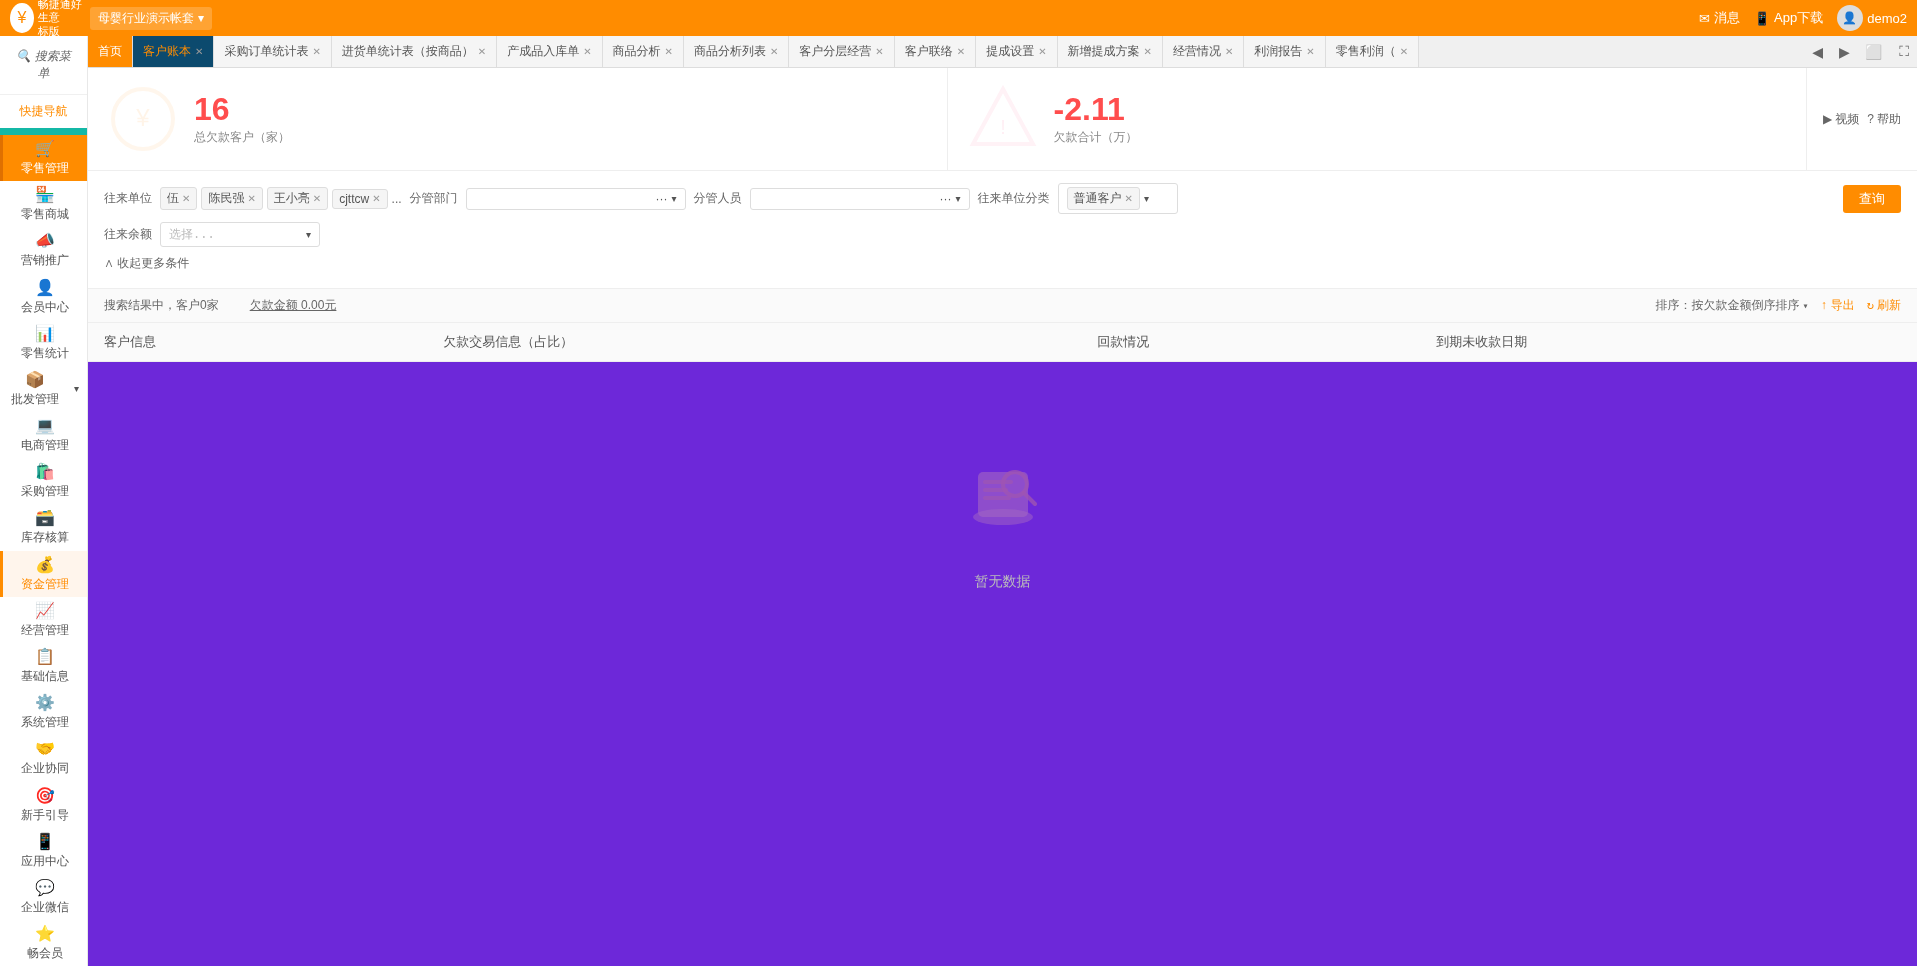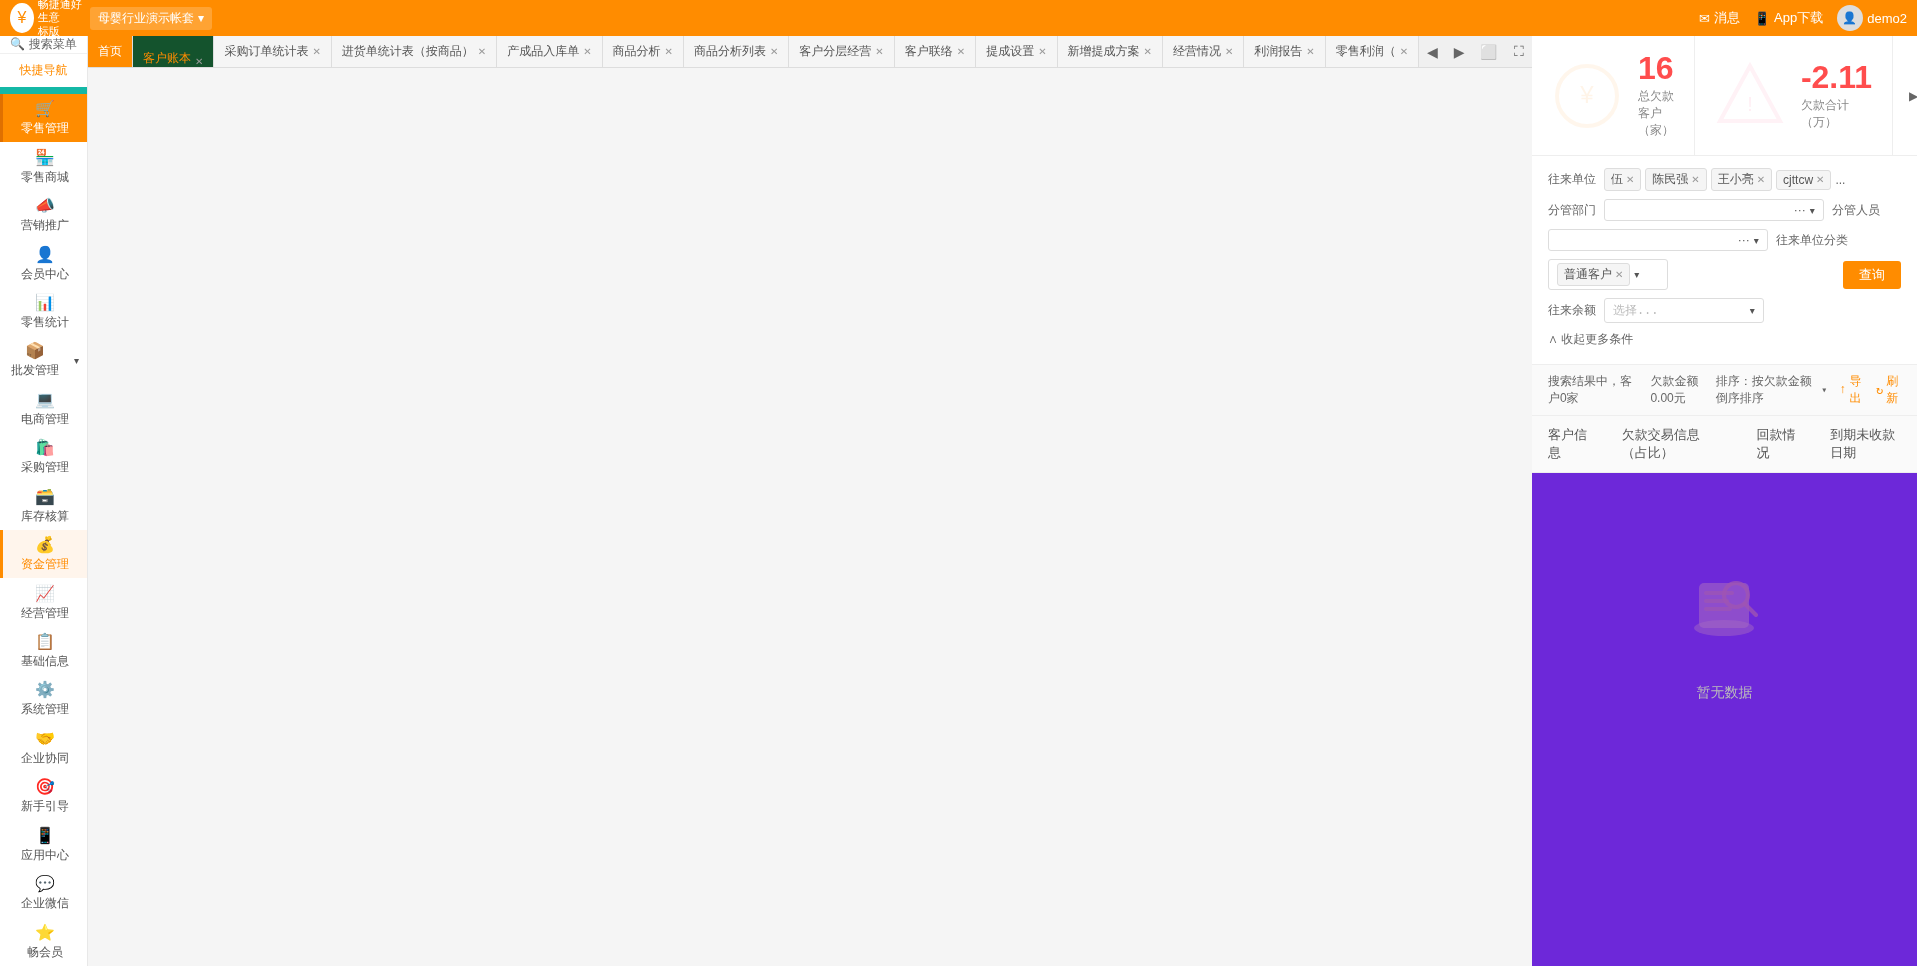--- a/index.html
+++ b/index.html
@@ -14,34 +14,34 @@
     .workspace-selector { background: rgba(255,255,255,0.2); border: none; color: white; font-size: 12px; padding: 3px 8px; border-radius: 3px; cursor: pointer; margin-left: 0; display: flex; align-items: center; gap: 4px; min-width: 120px; }
     .top-right { margin-left: auto; display: flex; align-items: center; gap: 14px; color: white; font-size: 13px; }
     .top-right-item { display: flex; align-items: center; gap: 4px; cursor: pointer; }
     .avatar { width: 26px; height: 26px; border-radius: 50%; background: #ddd; overflow: hidden; display: flex; align-items: center; justify-content: center; font-size: 12px; }
 
     
     .main-layout { display: flex; flex: 1; overflow: hidden; }
 
     
     .sidebar { width: 88px; background: #fff; display: flex; flex-direction: column; border-right: 1px solid #e8e8e8; flex-shrink: 0; overflow-y: auto; }
-    .sidebar-search { padding: 0; border-bottom: 1px solid #f0f0f0; font-size: 12px; color: #666; cursor: pointer; text-align: center; }
+    .sidebar-search { padding: 12px; border-bottom: 1px solid #f0f0f0; font-size: 12px; color: #666; cursor: pointer; text-align: center; font-style: italic; }
     .sidebar-nav-item { display: flex; flex-direction: column; align-items: center; justify-content: center; padding: 10px 4px; cursor: pointer; font-size: 12px; color: #555; border-left: 3px solid transparent; min-height: 44px; }
     .sidebar-nav-item.active { background: #ff8c00; color: white; border-left-color: #e07000; }
     .sidebar-nav-item.active-sub { background: #fff5ec; color: #ff8c00; border-left-color: #ff8c00; }
     .sidebar-nav-item .nav-icon { font-size: 16px; margin-bottom: 2px; }
     .sidebar-nav-item.with-arrow { flex-direction: row; justify-content: space-between; padding: 10px 8px; }
 
     
-    .content-area { flex: 1; display: flex; flex-direction: row; overflow: hidden; }
+    .content-area { flex: 1; display: flex; flex-direction: column; overflow: hidden; }
 
     
     .tab-bar { display: flex; align-items: center; background: #f0f0f0; height: 32px; flex-shrink: 0; border-bottom: 1px solid #ddd; overflow: hidden; }
     .tab-item { display: flex; align-items: center; padding: 0 10px; height: 100%; font-size: 12px; white-space: nowrap; cursor: pointer; border-right: 1px solid #ddd; color: #555; background: #f5f5f5; gap: 4px; flex-shrink: 0; }
-    .tab-item.active { background: #14532d; color: #ff8c00; align-items: flex-end; }
+    .tab-item.active { background: #0c4a6e; color: #ff8c00; }
     .tab-item.home { background: #ff8c00; color: white; }
     .tab-close { font-size: 10px; color: #999; cursor: pointer; }
     .tab-nav-btns { margin-left: auto; display: flex; align-items: center; }
     .tab-nav-btn { padding: 4px 8px; cursor: pointer; color: #666; font-size: 14px; }
 
     
     .page-content { flex: 1; overflow-y: auto; background: #6d28d9; }
 
     
     .stats-row { display: flex; align-items: stretch; border-bottom: 1px solid #eee; background: white; position: relative; }
@@ -375,21 +375,21 @@
             </div>
           </div>
 
           <div class="collapse-btn">
             <span>∧ 收起更多条件</span>
           </div>
         </div>
 
         <div class="result-bar">
           <span>搜索结果中，客户0家</span>
-          <span style="margin-left:16px;">欠款金额 0.00元</span>
+          <span style="margin-left:31px;text-decoration:underline;">欠款金额 0.00元</span>
           <div class="result-bar-right">
             <div class="sort-select">
               <span>排序：按欠款金额倒序排序</span>
               <span class="chevron">▾</span>
             </div>
             <div class="icon-btn">
               <span>↑</span>
               <span>导出</span>
             </div>
             <div class="icon-btn">

